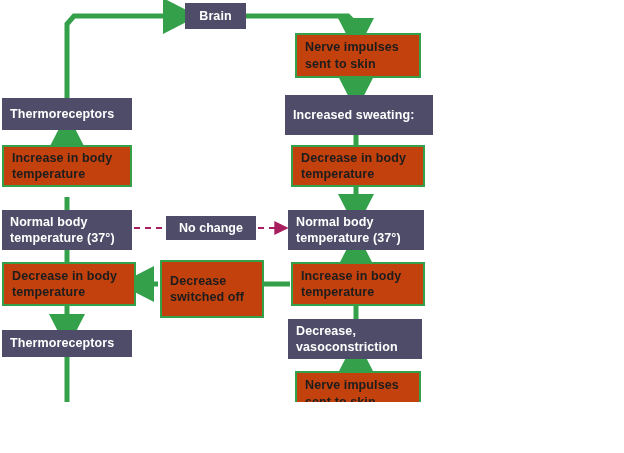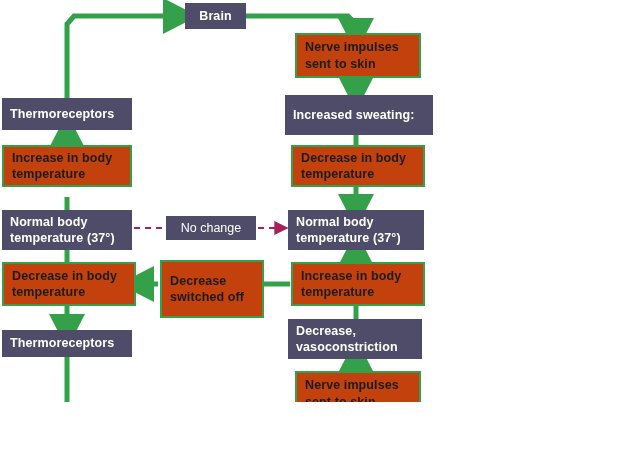--- a/index.html
+++ b/index.html
@@ -50,21 +50,21 @@
     display: block;
     white-space: nowrap;
   }
   .node.center { align-items: center; }
   .chip {
     position: absolute;
     box-sizing: border-box;
     background: #4e4c68;
     color: #ffffff;
     font-size: 12.5px;
-    font-weight: normal;
+    font-weight: bold;
     display: flex;
     align-items: center;
     justify-content: center;
     z-index: 4;
   }
 </style>
 </head>
 <body>
 
 <div id="stage">

